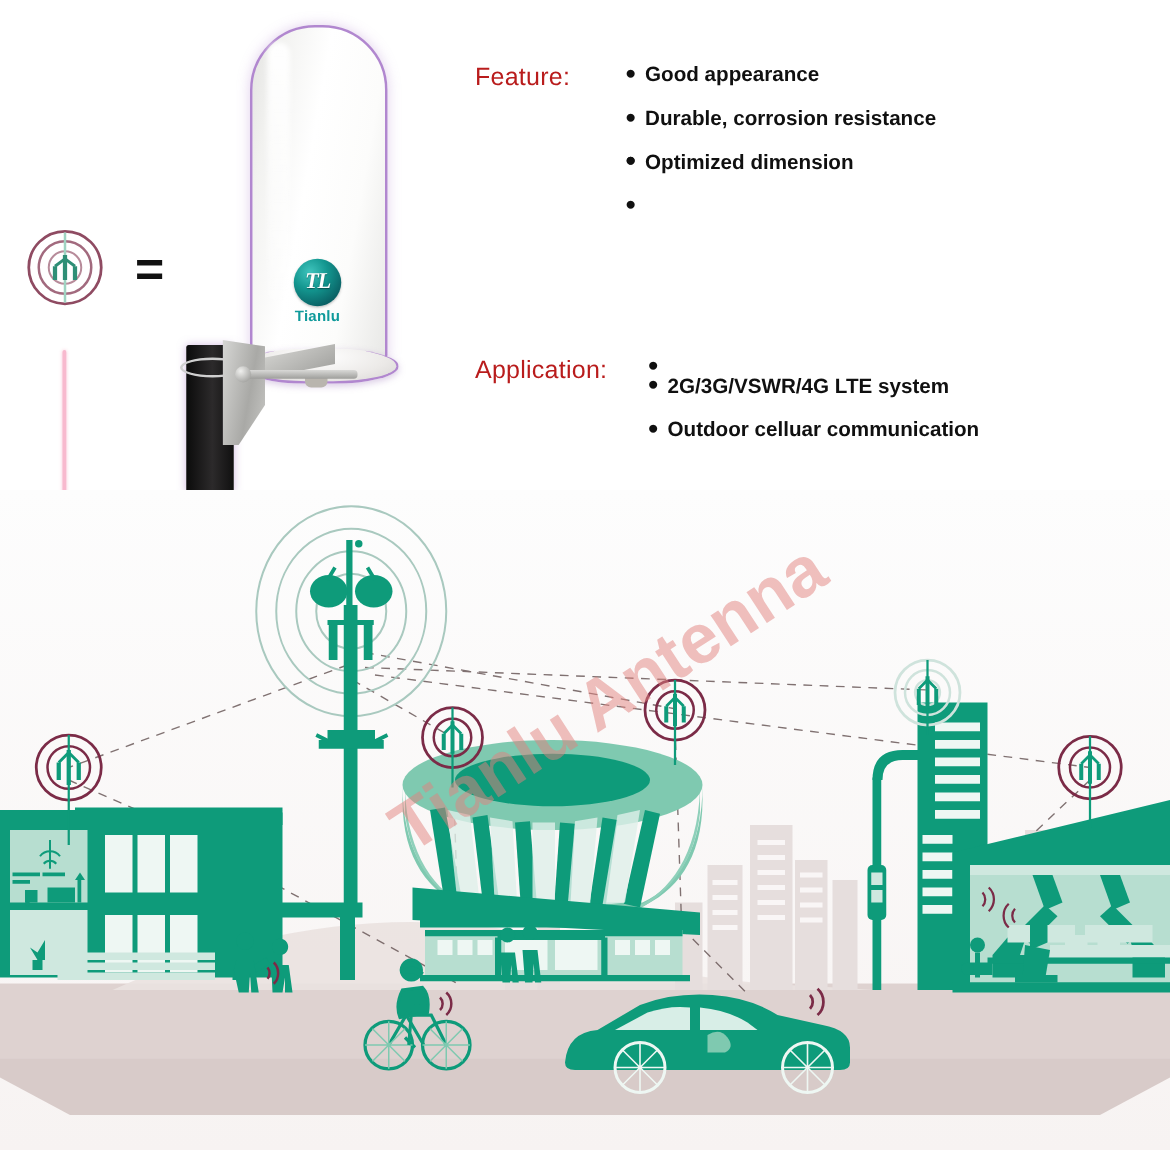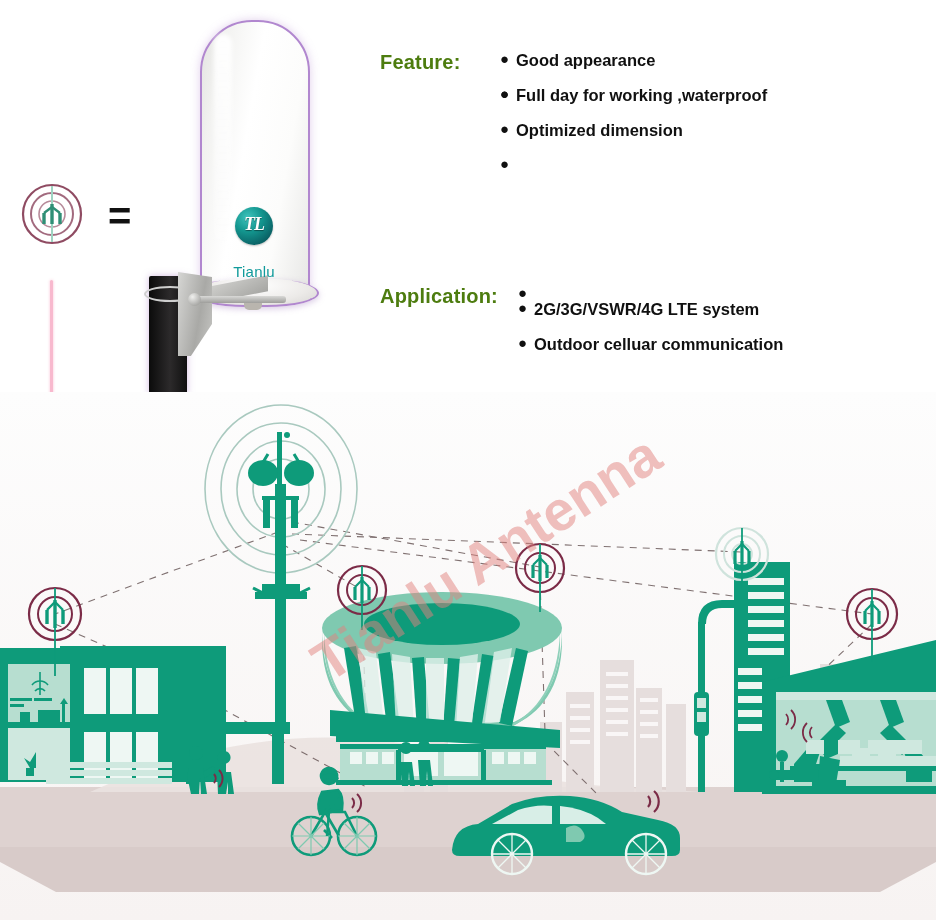--- a/index.html
+++ b/index.html
@@ -9,21 +9,21 @@
     font-family:"Liberation Sans", sans-serif;
     overflow:hidden;
     position:relative;
   }
   .stage{position:absolute;left:0;top:0;width:936px;height:920px;overflow:hidden;background:#fff;}
 
   
   .spec{position:absolute;left:380px;top:50px;width:556px;}
   .spec-block{display:flex;align-items:flex-start;}
   .spec-head{
-    font-size:20px;font-weight:bold;color:#4d7c0f;
+    font-size:20px;font-weight:normal;color:#b91c1c;
     width:120px;flex:0 0 120px;line-height:1.2;
     letter-spacing:0.2px;
   }
   .spec-list{flex:1;margin:0;padding:0;list-style:none;}
   .spec-list li{
     font-size:16.5px;font-weight:bold;color:#101010;
     line-height:1.22;margin-bottom:15px;white-space:nowrap;
     position:relative;padding-left:16px;
   }
   .spec-list li .bul{position:absolute;left:0;top:0px;font-size:15px;line-height:1.22;}
@@ -57,21 +57,21 @@
     width:38px;height:38px;margin:0 auto;border-radius:50%;
     background:radial-gradient(circle at 34% 28%,#3fc4bd 0%,#13968f 38%,#0a5f63 78%,#063c43 100%);
     position:relative;box-shadow:0 1px 2px rgba(0,0,0,.25);
   }
   .logo-ball .tl{
     position:absolute;left:0;right:0;top:7px;text-align:center;
     font-family:"Liberation Serif", serif;font-style:italic;font-weight:bold;
     font-size:18px;color:#ffffff;letter-spacing:-1px;
     text-shadow:0 1px 1px rgba(0,0,0,.45);
   }
-  .logo-name{font-size:15px;color:#109a9b;font-weight:400;margin-top:18px;letter-spacing:.2px;}
+  .logo-name{font-size:12px;color:#109a9b;font-weight:700;margin-top:1px;letter-spacing:.2px;}
 
   .pole{position:absolute;left:9px;top:272px;width:38px;height:118px;background:linear-gradient(90deg,#0b0b0b,#2c2a2b 55%,#101010);border-radius:2px;box-shadow:0 0 7px rgba(170,120,200,.5);}
   .pole-ring{position:absolute;left:4px;top:282px;width:48px;height:12px;border:2px solid #cfcfcf;border-radius:50%/50%;background:transparent;}
   .bracket{
     position:absolute;left:38px;top:268px;width:34px;height:84px;
     background:linear-gradient(100deg,#d6d6d4,#a9a9a6 60%,#c7c7c4);
     clip-path:polygon(0 0,100% 6%,100% 62%,38% 100%,0 100%);
     box-shadow:0 0 6px rgba(170,120,200,.4);
   }
   .arm{position:absolute;left:52px;top:292px;width:94px;height:7px;background:linear-gradient(180deg,#d9d9d7,#9e9e9b);border-radius:3px;}
@@ -131,22 +131,22 @@
     </svg>
   </div>
 
   <div class="pinkline"></div>
 
   <div class="spec">
     <div class="spec-block">
       <div class="spec-head">Feature:</div>
       <ul class="spec-list">
         <li><span class="bul">●</span><span>Good appearance</span></li>
+        <li><span class="bul">●</span><span>Durable, corrosion resistance</span></li>
         <li><span class="bul">●</span></li>
-        <li><span class="bul">●</span><span>Full day for working ,waterproof</span></li>
         <li><span class="bul">●</span><span>Optimized dimension</span></li>
         <li><span class="bul">●</span></li>
       </ul>
     </div>
   </div>
 
   <div class="app-block">
     <div class="spec-block">
       <div class="spec-head">Application:</div>
       <ul class="spec-list">

